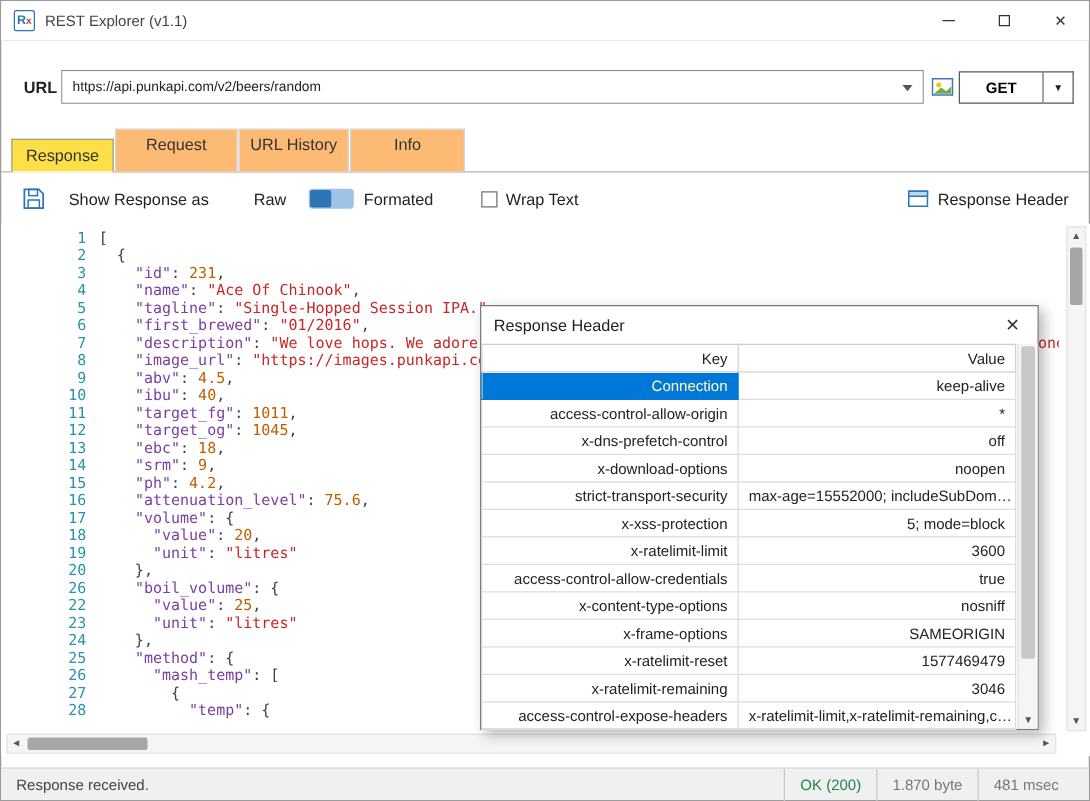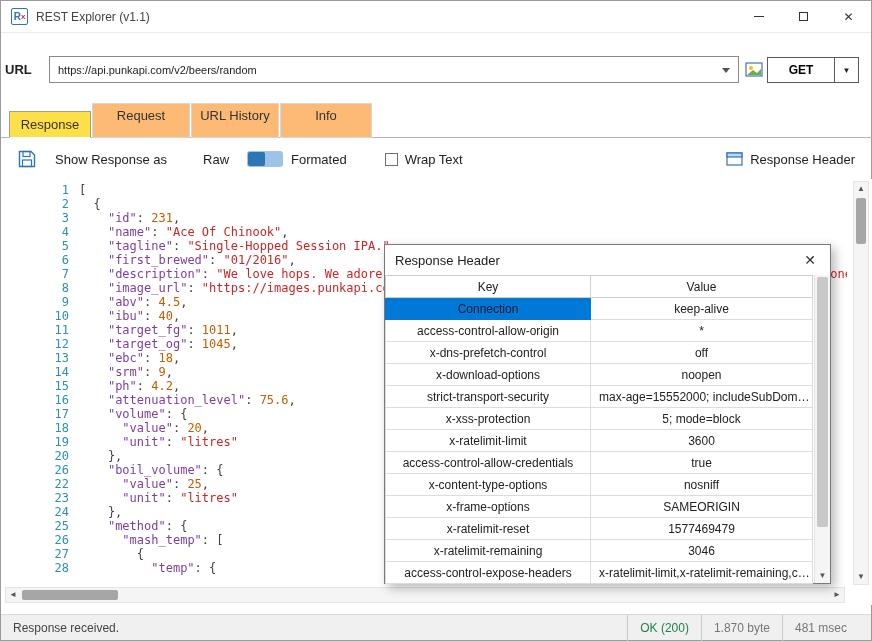--- a/index.html
+++ b/index.html
@@ -22,21 +22,21 @@
   .app-icon .x { color:#c0392b; font-size:8px; }
   .app-title { font-size:12px; color:#444; }
   .win-controls { margin-left:auto; display:flex; height:100%; }
   .win-btn { width:45px; height:100%; display:flex; align-items:center; justify-content:center;
     color:#333; font-size:12px; cursor:default; }
   .glyph-min { display:inline-block; width:10px; border-top:1px solid #333; }
   .glyph-max { display:inline-block; width:9px; height:9px; border:1px solid #333; }
 
   
   .url-row { position:absolute; top:55px; left:0; right:0; height:28px; }
-  .url-label { position:absolute; left:4px; top:0; line-height:28px; font-weight:bold; font-size:13px; }
+  .url-label { position:absolute; left:18px; top:0; line-height:28px; font-weight:bold; font-size:13px; }
   .url-input-wrap { position:absolute; left:48px; top:0; width:690px; height:27px;
     border:1px solid #8a8a8a; background:#fff; }
   .url-input { position:absolute; left:0; top:0; width:100%; height:100%; border:none; outline:none;
     padding:0 24px 0 8px; font-family:"Liberation Sans",sans-serif; font-size:11px; color:#222; }
   .combo-arrow { position:absolute; right:8px; top:11px; width:0; height:0;
     border-left:4px solid transparent; border-right:4px solid transparent; border-top:5px solid #555; }
   .go-btn { position:absolute; left:742px; top:3px; width:22px; height:21px; border:none;
     background:transparent; display:flex; align-items:center; justify-content:center; cursor:pointer; }
   .method-split { position:absolute; left:766px; top:1px; width:92px; height:26px; display:flex; }
   .method-btn { flex:1; border:1px solid #5a5a5a; background:#fff; font-weight:bold; font-size:12px;
@@ -96,24 +96,24 @@
     background:#a6a6a6; border-radius:2px; cursor:pointer; }
 
   
   .popup { position:absolute; left:383px; top:243px; width:447px; height:340px; background:#fff;
     border:1px solid #7a7a7a; box-shadow:4px 4px 10px rgba(0,0,0,0.28); z-index:10; }
   .popup-titlebar { height:30px; display:flex; align-items:center; padding:0 10px; font-size:13px; color:#222; }
   .popup-close { margin-left:auto; font-size:14px; color:#333; cursor:pointer; padding:0 4px; }
   .popup-body { position:relative; height:308px; padding-right:17px; }
   .popup table { width:100%; border-collapse:collapse; table-layout:fixed; }
   .popup th, .popup td { border:1px solid #dcdcdc; height:22px; padding:0 8px; font-size:12px;
-    text-align:center; font-weight:normal; white-space:nowrap; overflow:hidden; color:#222; }
+    text-align:right; font-weight:normal; white-space:nowrap; overflow:hidden; color:#222; }
   .popup th { border-color:#cfcfcf; }
   .popup col.c-key { width:205px; }
-  .popup td.sel { background:#0078d7; color:#0f172a; border-color:#0078d7; }
+  .popup td.sel { background:#0078d7; color:#fef9c3; border-color:#0078d7; }
   .popup-vscroll { position:absolute; right:0; top:0; bottom:0; width:16px; background:#f5f5f5;
     border-left:1px solid #e4e4e4; }
   .popup-vscroll .thumb { position:absolute; left:2px; top:2px; width:11px; height:250px;
     background:#c8c8c8; border-radius:2px; cursor:pointer; }
   .popup-vscroll .arr { position:absolute; bottom:0; left:0; width:15px; height:14px;
     text-align:center; font-size:8px; color:#555; line-height:14px; cursor:pointer; }
 
   
   .statusbar { position:absolute; bottom:0; left:0; right:0; height:26px; background:#f0f0f0;
     border-top:1px solid #d9d9d9; display:flex; align-items:center; padding:0 12px;

